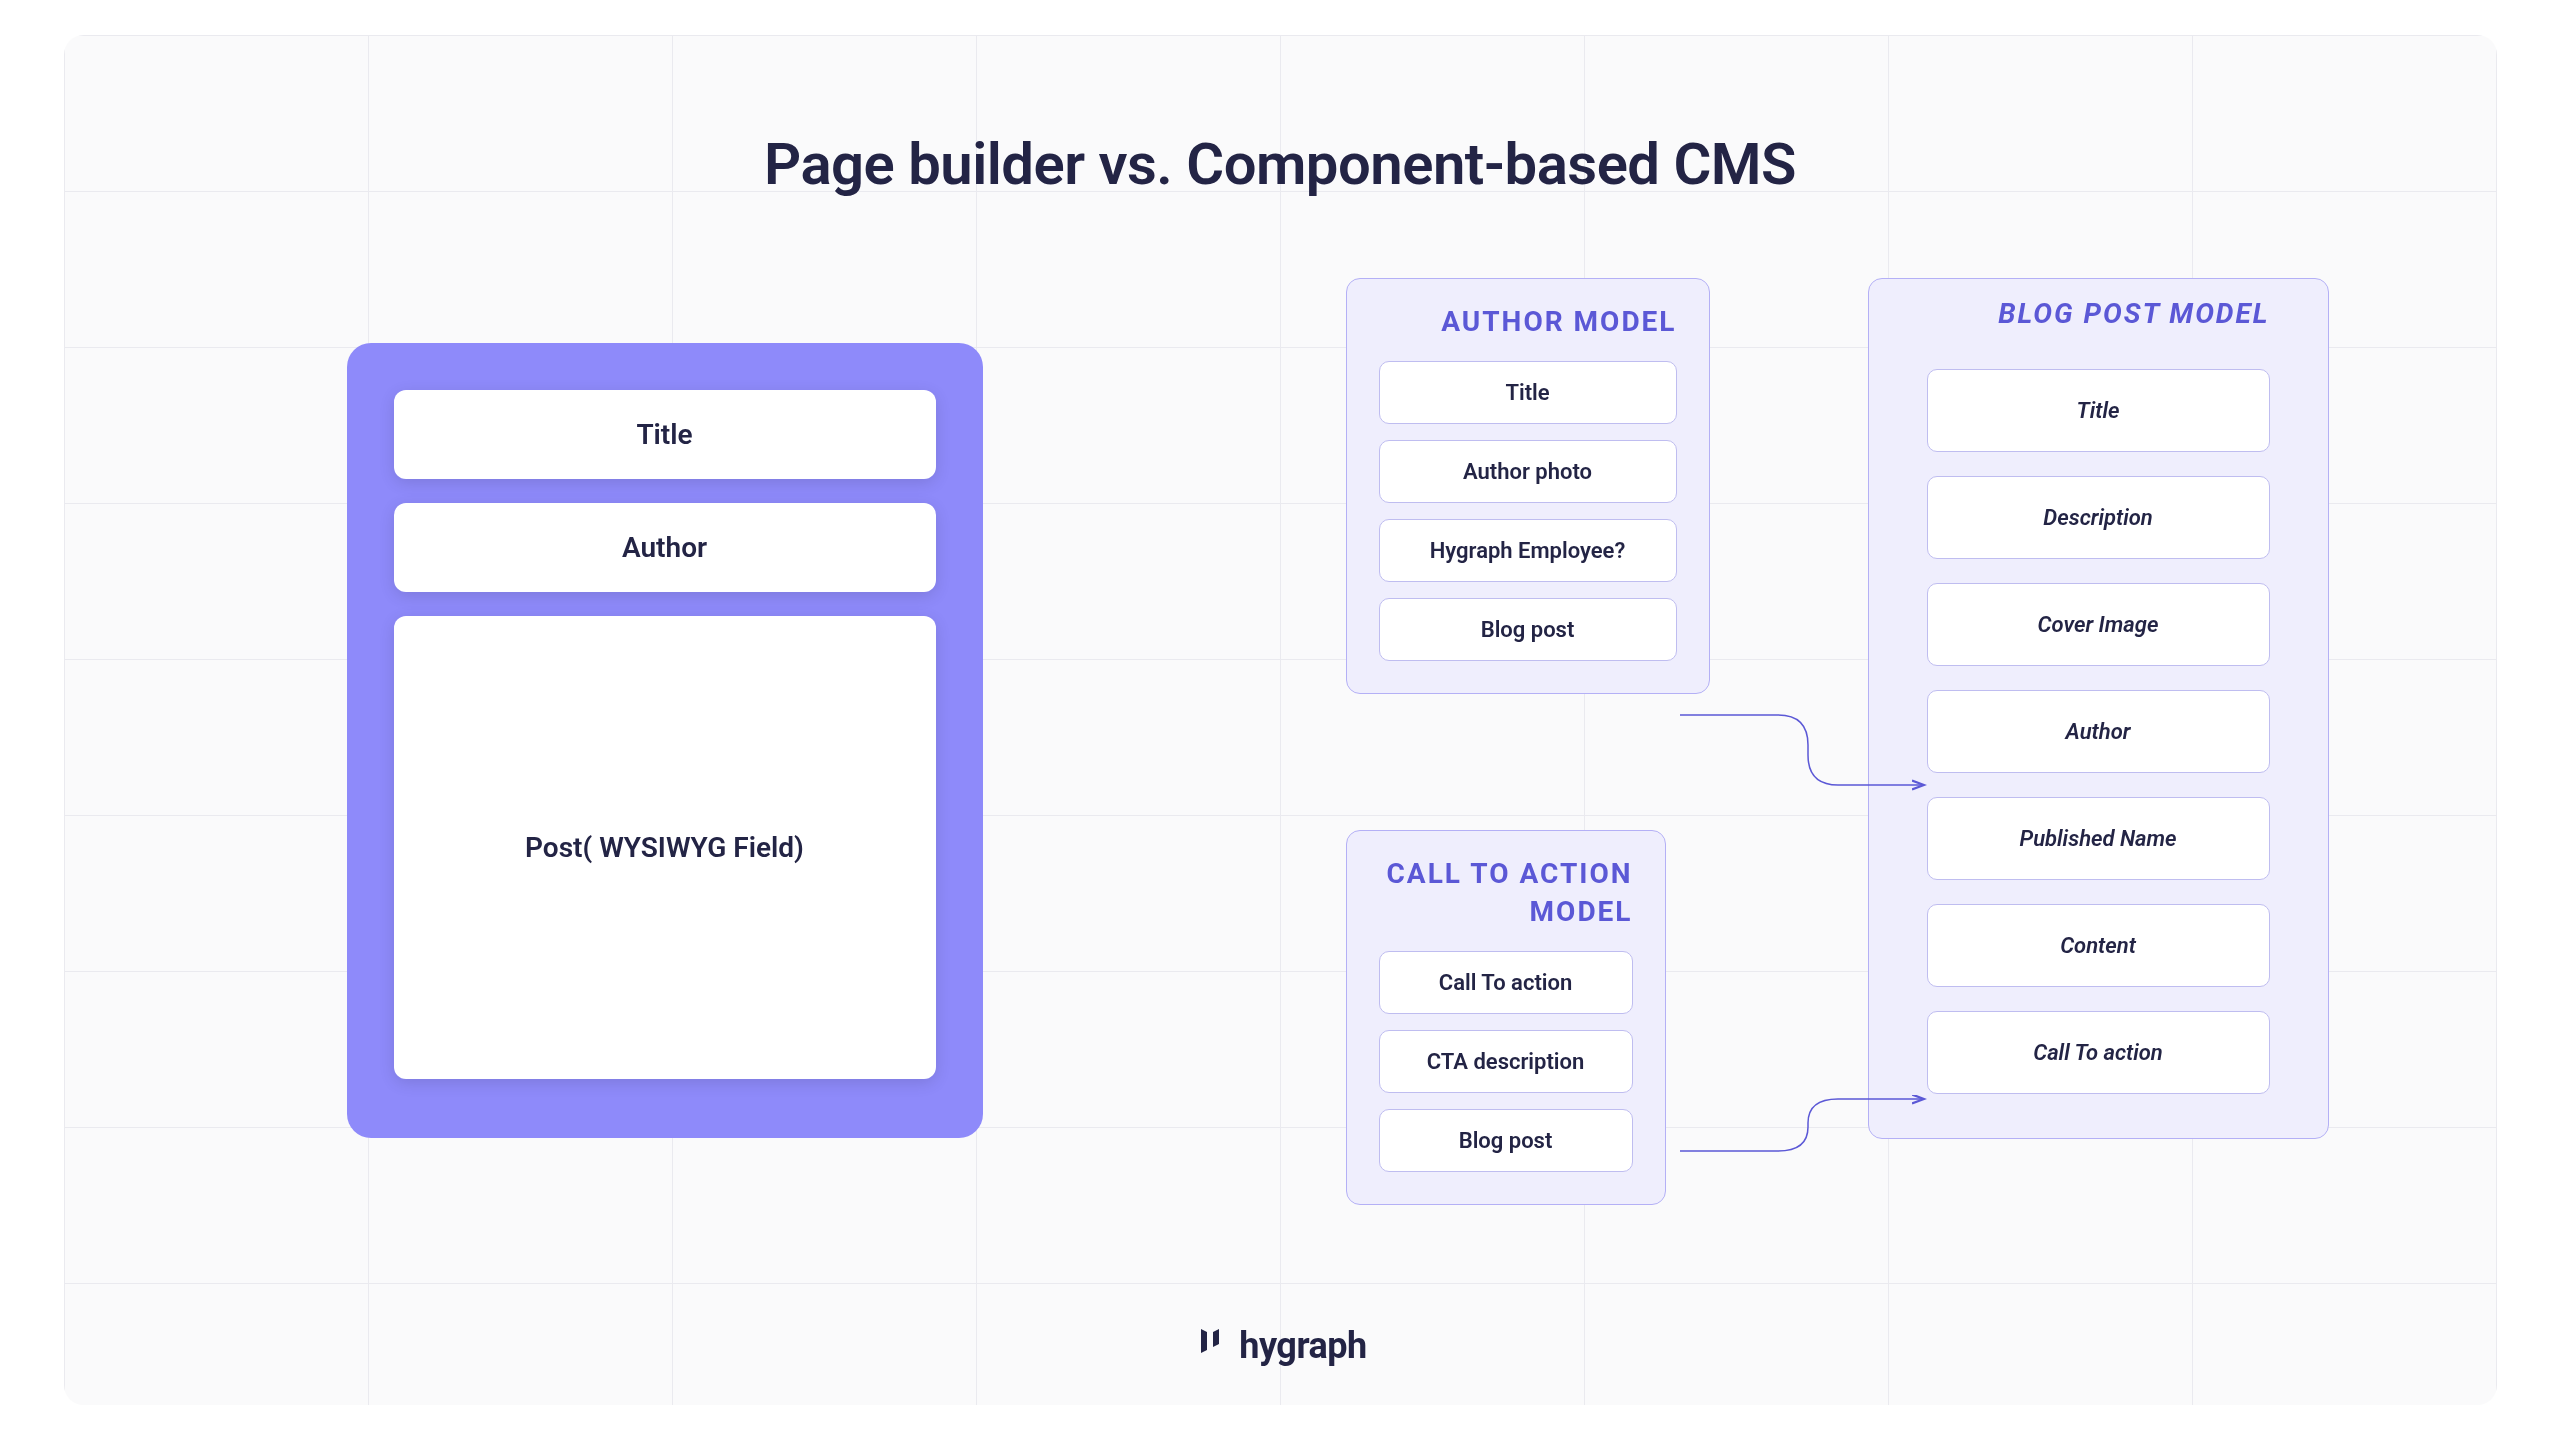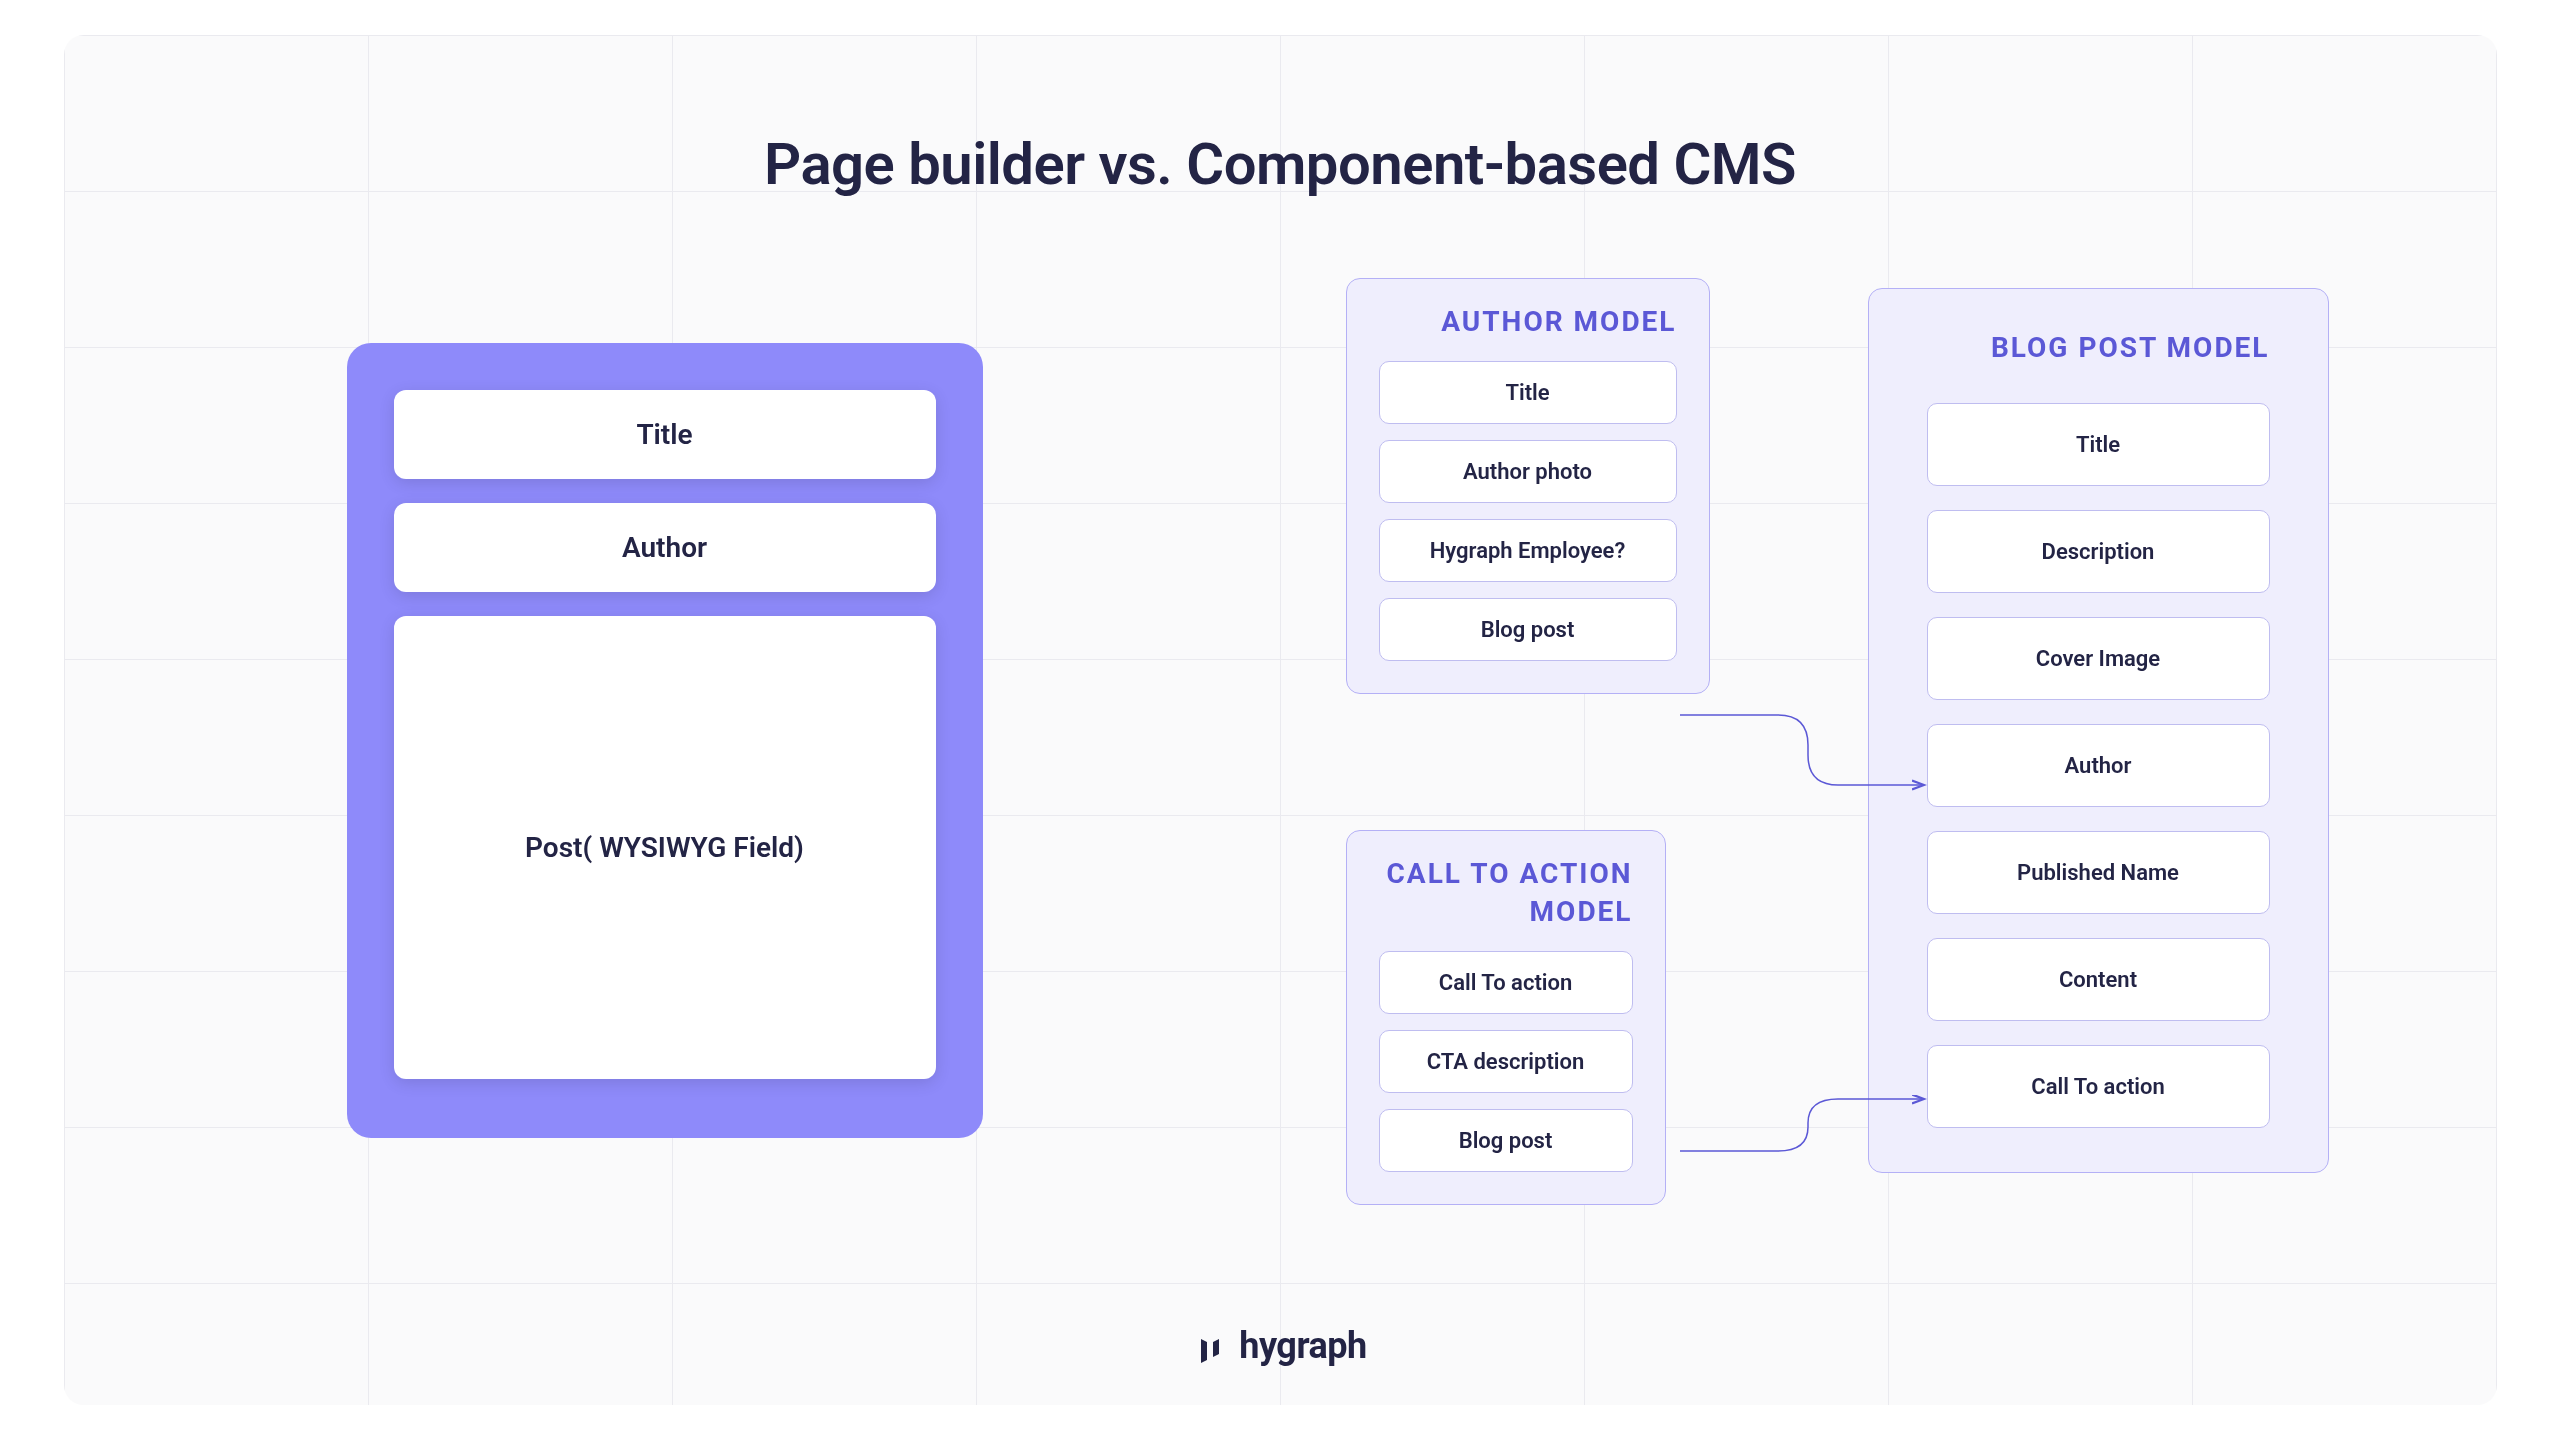--- a/index.html
+++ b/index.html
@@ -117,23 +117,24 @@
     }
     
     .cta-model {
       left: 1282px;
       top: 795px;
       width: 320px;
     }
     
     .blog-model {
       left: 1804px;
-      top: 253px;
+      top: 243px;
       width: 461px;
-      padding: 40px 58px 44px 58px;
+      padding: 16px 58px 44px 58px;
+      font-style: italic;
     }
     
     .blog-model .model-title {
       margin-bottom: 36px;
     }
     
     .blog-model .model-field {
       padding: 28px;
     }
     
@@ -145,21 +146,21 @@
       position: absolute;
       pointer-events: none;
     }
     
     .brand {
       position: absolute;
       bottom: 38px;
       left: 0;
       right: 0;
       display: flex;
-      align-items: flex-end;
+      align-items: flex-start;
       justify-content: center;
       gap: 14px;
     }
     
     .brand-icon {
       width: 32px;
       height: 32px;
     }
     
     .brand-text {

